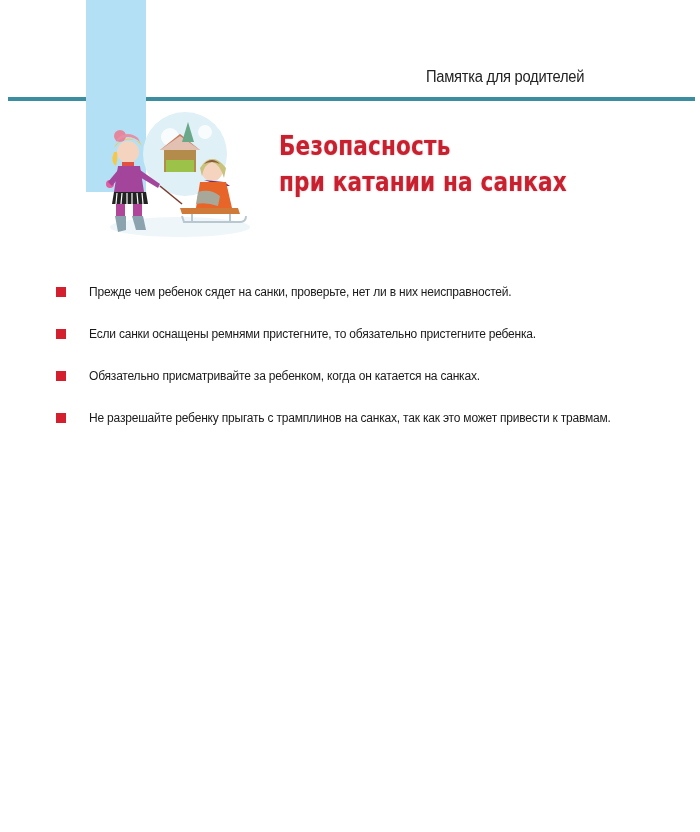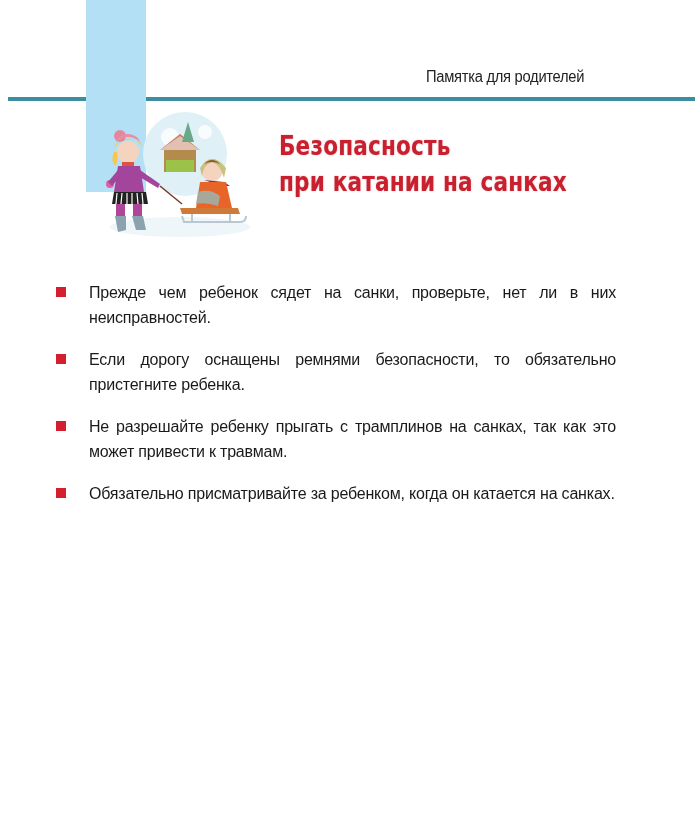--- a/index.html
+++ b/index.html
@@ -17,21 +17,21 @@
     }
     .illustration { position: absolute; left: 100px; top: 112px; width: 150px; height: 128px; }
     .title {
       position: absolute; left: 279px; top: 128px; color: #c8202e;
       font-family: "DejaVu Sans", sans-serif; font-weight: bold; font-size: 27px; line-height: 36px;
       transform: scaleX(0.80); transform-origin: left; letter-spacing: 0.2px;
       text-shadow: 0 0 2px rgba(200,32,46,0.35);
       white-space: nowrap;
     }
     .list { position: absolute; left: 56px; top: 280px; width: 560px; margin: 0; padding: 0; list-style: none; }
-    .item { position: relative; padding-left: 33px; font-size: 16px; line-height: 25px; margin-bottom: 17px; text-align: justify; }
+    .item { position: relative; padding-left: 33px; font-size: 12px; line-height: 25px; margin-bottom: 17px; text-align: justify; }
     .item .bullet {
       position: absolute; left: 0; top: 7px; width: 10px; height: 10px; background: #d41f2f;
     }
     .item .text { display: block; letter-spacing: -0.2px; }
   </style>
 </head>
 <body>
 
 <div class="blue-bar"></div>
 <div class="teal-line left"></div>
@@ -98,23 +98,23 @@
   <div>при катании на санках</div>
 </div>
 
 <ul class="list">
   <li class="item">
     <span class="bullet"></span>
     <span class="text">Прежде чем ребенок сядет на санки, проверьте, нет ли в них неисправностей.</span>
   </li>
   <li class="item">
     <span class="bullet"></span>
-    <span class="text">Если дорогу оснащены ремнями безопасности, то обязательно пристегните ребенка.</span>
+    <span class="text">Если санки оснащены ремнями пристегните, то обязательно пристегните ребенка.</span>
+  </li>
+  <li class="item">
+    <span class="bullet"></span>
+    <span class="text">Обязательно присматривайте за ребенком, когда он катается на санках.</span>
   </li>
   <li class="item">
     <span class="bullet"></span>
     <span class="text">Не разрешайте ребенку прыгать с трамплинов на санках, так как это может привести к травмам.</span>
   </li>
-  <li class="item">
-    <span class="bullet"></span>
-    <span class="text">Обязательно присматривайте за ребенком, когда он катается на санках.</span>
-  </li>
 </ul>
 
 </body></html>

